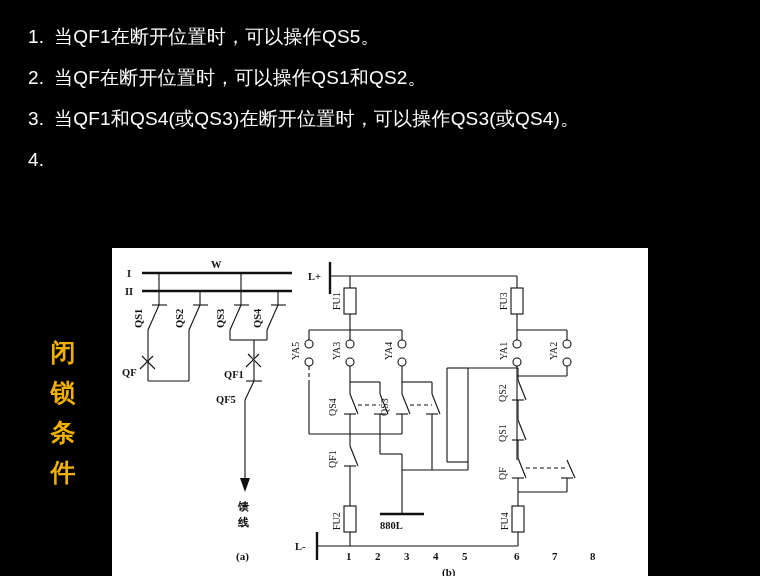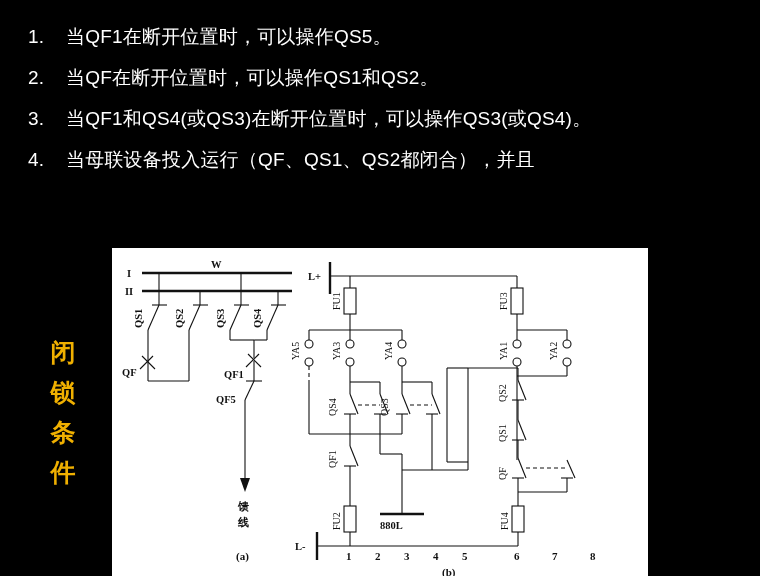--- a/index.html
+++ b/index.html
@@ -38,21 +38,20 @@
     flex: 0 0 26px;
     text-align: left;
     font-family: "Liberation Sans", sans-serif;
   }
   .bullet-body {
     flex: 1 1 auto;
   }
   .bullet-line {
     display: block;
     white-space: pre;
-    margin-left: 12px;
   }
 
   
   #vertical-caption {
     position: absolute;
     left: 40px;
     top: 332px;
     width: 46px;
     color: #f0b000;
     font-size: 25px;
@@ -131,21 +130,20 @@
   <div class="bullet-row">
     <div class="bullet-num">3.</div>
     <div class="bullet-body">
       <span class="bullet-line">当QF1和QS4(或QS3)在断开位置时，可以操作QS3(或QS4)。</span>
     </div>
   </div>
 
   <div class="bullet-row">
     <div class="bullet-num">4.</div>
     <div class="bullet-body">
-      <span class="bullet-line">当母联设备投入运行（QF、QS1、QS2都闭合），并且</span>
     </div>
   </div>
 
 </div>
 
 <div id="vertical-caption">
   <span>闭</span>
   <span>锁</span>
   <span>条</span>
   <span>件</span>

